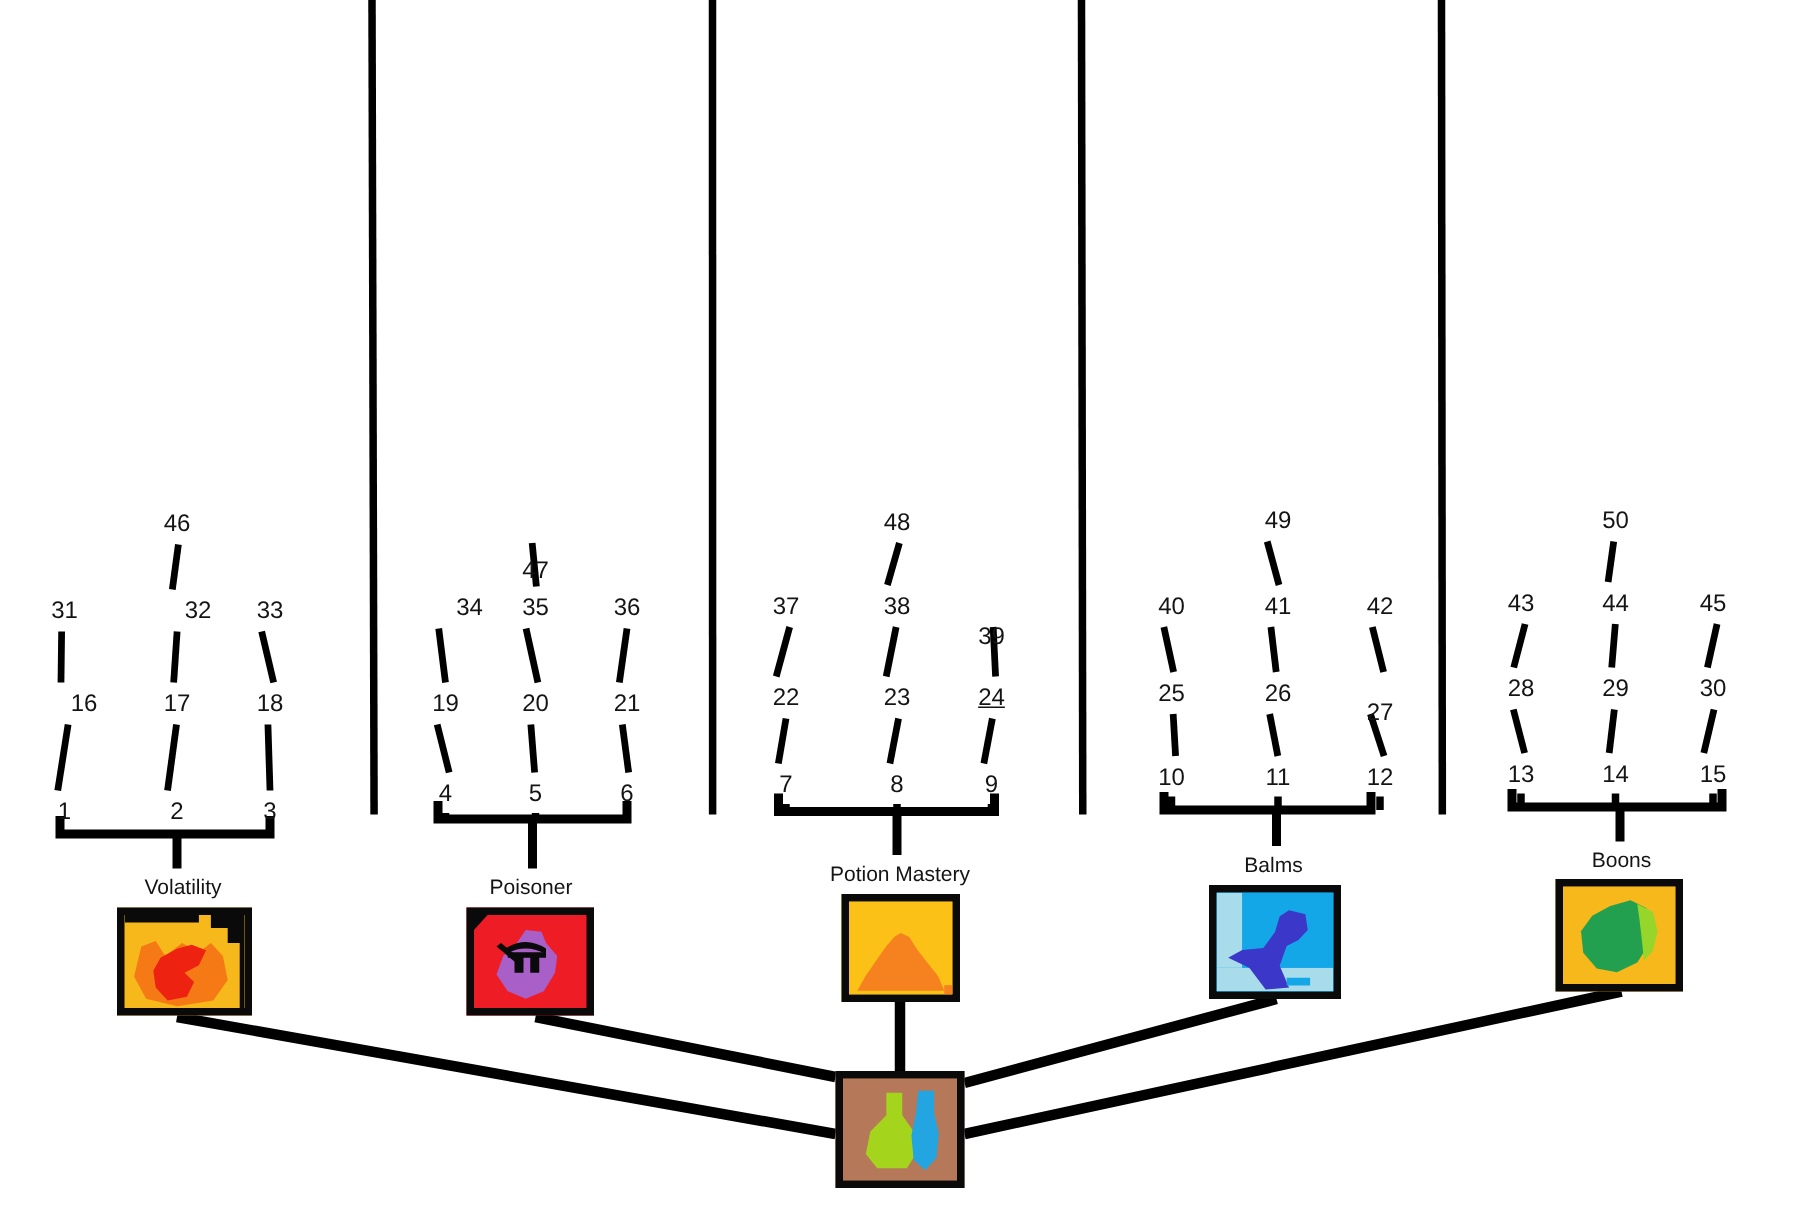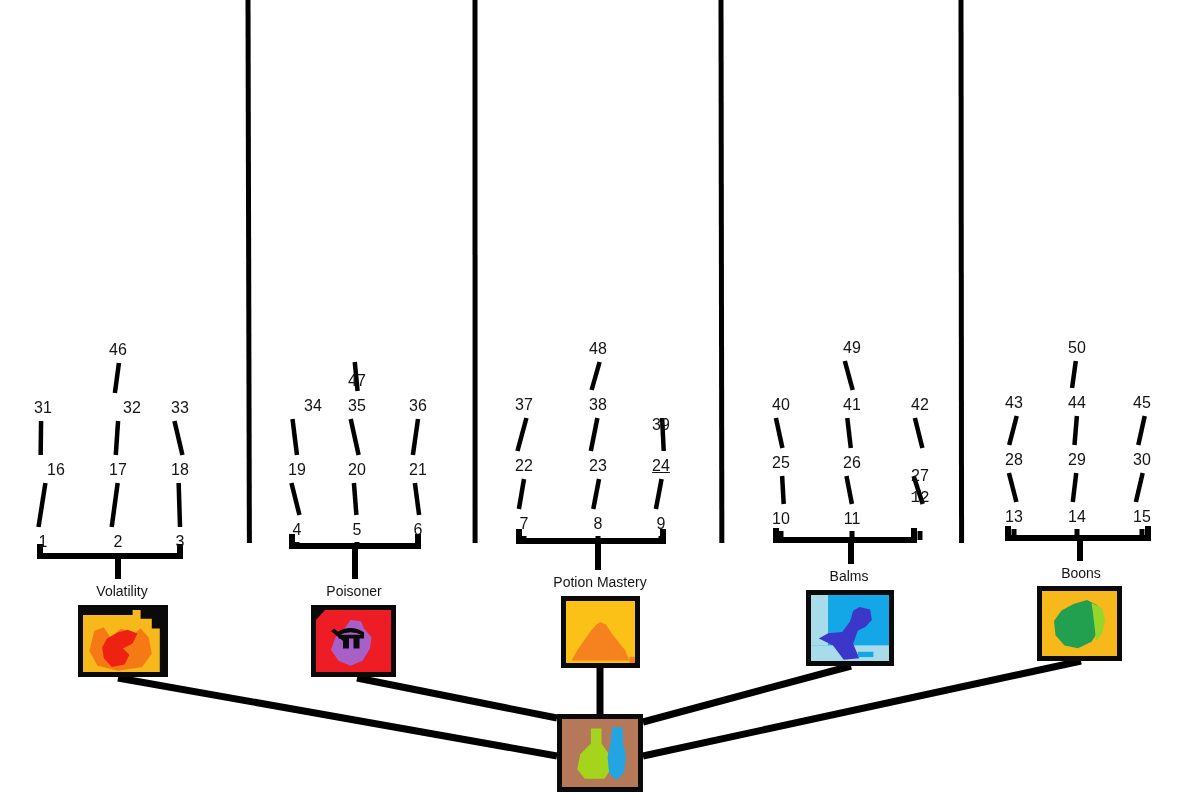--- a/index.html
+++ b/index.html
@@ -128,21 +128,21 @@
       <div class="node-num" style="left: 661px; top: 466px; text-decoration: underline;">24</div>
       <div class="node-num" style="left: 661px; top: 405px; margin-top: 20px;">39</div>
       <div class="branch-label" style="left: 600px; top: 582px;">Potion Mastery</div>
       <div class="node-num" style="left: 781px; top: 519px;">10</div>
       <div class="node-num" style="left: 781px; top: 463px;">25</div>
       <div class="node-num" style="left: 781px; top: 405px;">40</div>
       <div class="node-num" style="left: 852px; top: 519px;">11</div>
       <div class="node-num" style="left: 852px; top: 463px;">26</div>
       <div class="node-num" style="left: 852px; top: 405px;">41</div>
       <div class="node-num" style="left: 852px; top: 348px;">49</div>
-      <div class="node-num" style="left: 920px; top: 498px; font-family: Liberation Mono, monospace;">12</div>
+      <div class="node-num" style="left: 920px; top: 519px;">12</div>
       <div class="node-num" style="left: 920px; top: 463px; margin-top: 13px;">27</div>
       <div class="node-num" style="left: 920px; top: 405px;">42</div>
       <div class="branch-label" style="left: 849px; top: 576px;">Balms</div>
       <div class="node-num" style="left: 1014px; top: 517px;">13</div>
       <div class="node-num" style="left: 1014px; top: 460px;">28</div>
       <div class="node-num" style="left: 1014px; top: 403px;">43</div>
       <div class="node-num" style="left: 1077px; top: 517px;">14</div>
       <div class="node-num" style="left: 1077px; top: 460px;">29</div>
       <div class="node-num" style="left: 1077px; top: 403px; text-align: right;">44</div>
       <div class="node-num" style="left: 1077px; top: 348px;">50</div>

